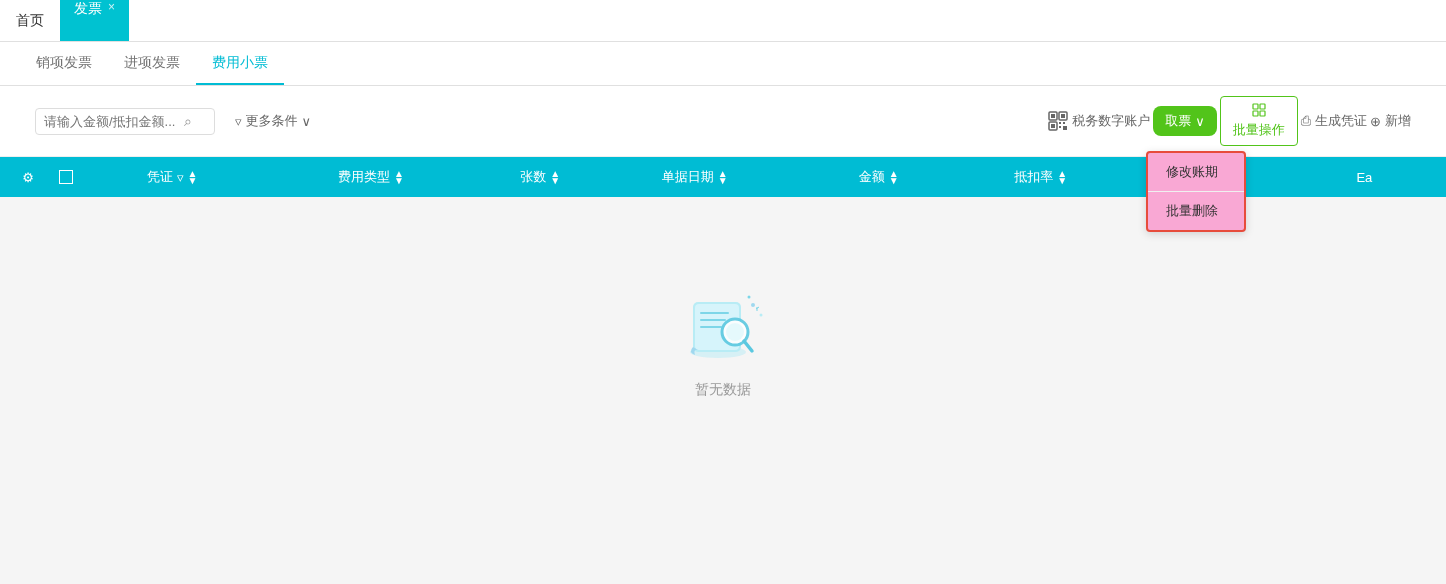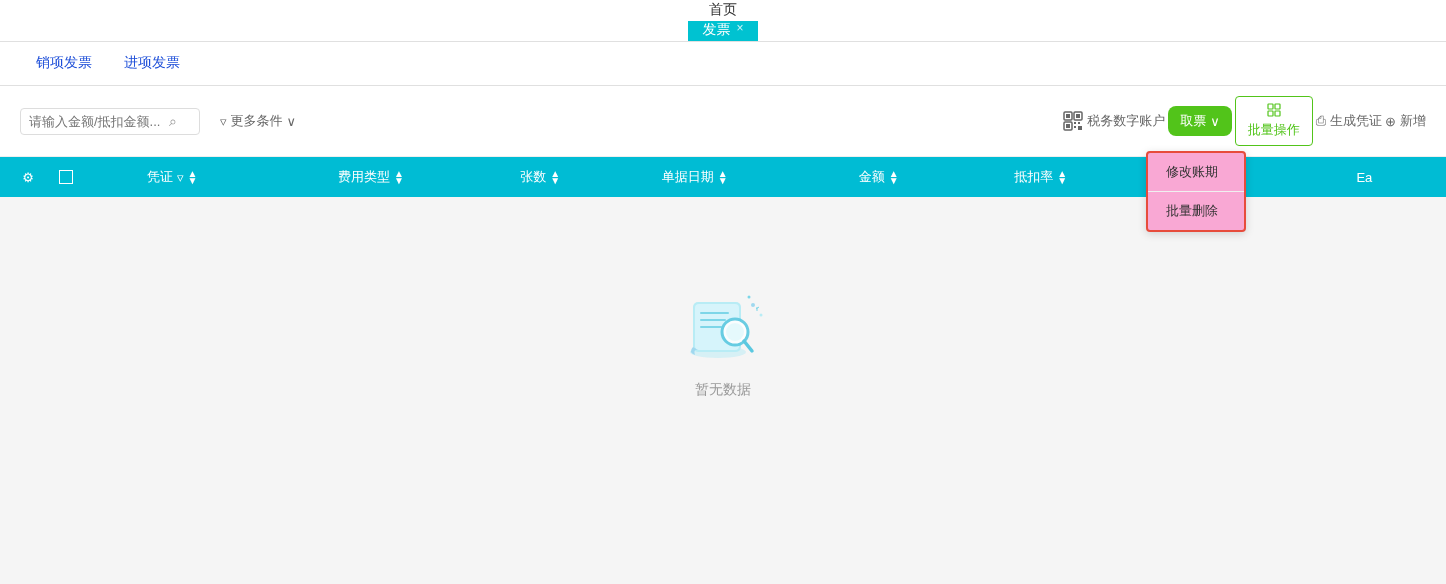--- a/index.html
+++ b/index.html
@@ -5,22 +5,21 @@
     * { box-sizing: border-box; margin: 0; padding: 0; }
     body { font-family: 'Microsoft YaHei', Arial, sans-serif; font-size: 14px; background: #f5f5f5; color: #333; }
 
     
     .top-nav {
       display: flex;
       align-items: center;
       background: #fff;
       border-bottom: 1px solid #e0e0e0;
       height: 42px;
-      padding: 0 14px;
-      flex-direction: column;
+      padding: 0 0;
     }
     .top-nav-home {
       padding: 0 16px;
       color: #333;
       font-size: 14px;
       height: 100%;
       display: flex;
       align-items: center;
       cursor: pointer;
     }
@@ -48,36 +47,36 @@
       border-bottom: 1px solid #e0e0e0;
       height: 44px;
       padding: 0 20px;
     }
     .sub-nav-item {
       padding: 0 16px;
       height: 100%;
       display: flex;
       align-items: center;
       cursor: pointer;
-      color: #1d4ed8;
+      color: #737373;
       font-size: 14px;
       border-bottom: 2px solid transparent;
       position: relative;
     }
     .sub-nav-item.active {
       color: #00bcd4;
       border-bottom: 2px solid #00bcd4;
     }
 
     
     .toolbar {
       display: flex;
       align-items: center;
       background: #fff;
-      padding: 10px 20px;
+      padding: 10px 35px;
       gap: 12px;
       border-bottom: 1px solid #eee;
       position: relative;
     }
     .search-input-wrap {
       display: flex;
       align-items: center;
       border: 1px solid #ddd;
       border-radius: 4px;
       padding: 4px 8px;
@@ -264,20 +263,23 @@
     <span class="close-icon">×</span>
   </div>
 </div>
 
 <div class="sub-nav">
   <div class="sub-nav-item">
     <span>销项发票</span>
   </div>
   <div class="sub-nav-item">
     <span>进项发票</span>
+  </div>
+  <div class="sub-nav-item active">
+    <span>费用小票</span>
   </div>
 </div>
 
 <div class="toolbar">
   <div class="search-input-wrap">
     <input type="text" placeholder="请输入金额/抵扣金额..." style="">
     <span class="search-icon-btn">⌕</span>
   </div>
   <div class="filter-btn">
     <span>▿</span>

